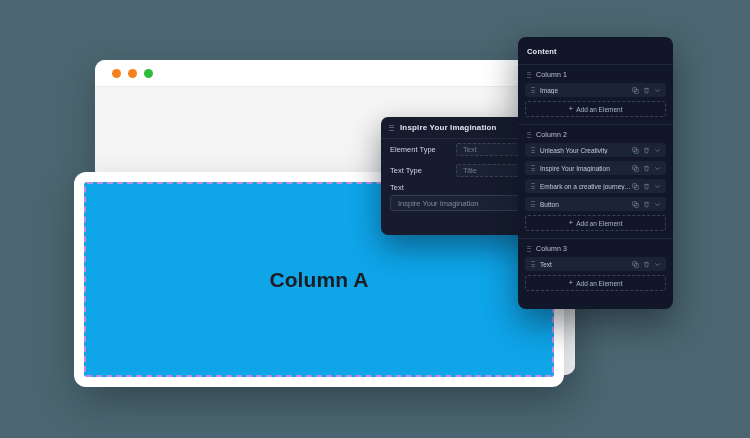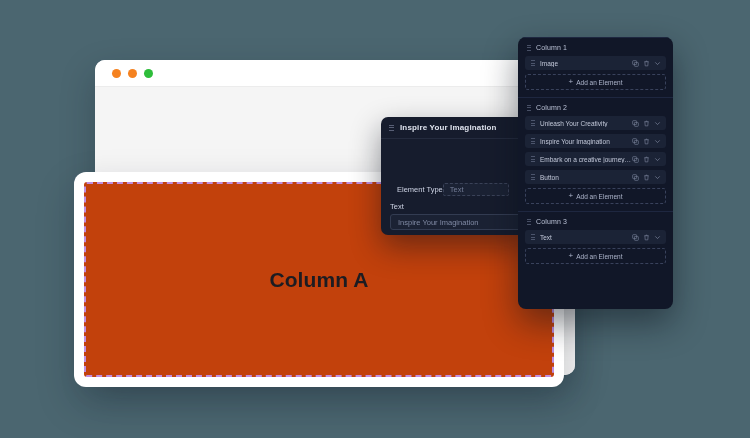--- a/index.html
+++ b/index.html
@@ -32,21 +32,21 @@
 
   
   .cols-card{
     position:absolute;left:74px;top:172px;width:490px;height:215px;
     background:#ffffff;border-radius:12px;
     box-shadow:0 16px 38px rgba(13,25,35,.22);
     display:flex;gap:8px;padding:10px;box-sizing:border-box;
   }
   .col{
     flex:1;
-    background:#c2410c;
+    background:#0ea5e9;
     border:2px dashed #c08ee0;
     border-radius:3px;
     display:flex;align-items:center;justify-content:center;
   }
   .col-label{
     font-size:21px;font-weight:700;color:#1c1c22;letter-spacing:.1px;
   }
 
   
   .form-panel{
@@ -57,23 +57,22 @@
   }
   .fp-head{
     display:flex;align-items:center;gap:6px;
     padding:6px 8px 6px 8px;
     border-bottom:1px solid #242b3e;
   }
   .fp-head .ttl{font-size:8px;color:#dfe3ee;font-weight:600;letter-spacing:.15px;}
   .grip{display:inline-flex;flex-direction:column;gap:1.5px;opacity:.55;}
   .grip i{display:block;width:5px;height:1px;background:#8e97b3;}
   .fp-row{
-    display:flex;align-items:center;justify-content:flex-start;
-    padding:4px 16px;
-    margin-top:40px;
+    display:flex;align-items:center;justify-content:space-between;
+    padding:4px 9px;
   }
   .fp-row .lab{font-size:7.5px;color:#cdd3e4;}
   .fp-inp{
     width:66px;height:13px;border:1px dashed #3a4258;border-radius:2px;
     background:#1b2234;display:flex;align-items:center;padding-left:6px;
     box-sizing:border-box;
   }
   .fp-inp span{font-size:7.5px;color:#737c96;}
   .fp-block{padding:2px 9px 0 9px;}
   .fp-block .lab{font-size:7.5px;color:#cdd3e4;display:block;margin-bottom:3px;}
@@ -155,30 +154,37 @@
       <span class="ttl">Inspire Your Imagination</span>
     </div>
 
     <div class="fp-row">
       <span class="lab">Element Type</span>
       <div class="fp-inp">
         <span>Text</span>
       </div>
     </div>
 
+    <div class="fp-row">
+      <span class="lab">Text Type</span>
+      <div class="fp-inp">
+        <span>Title</span>
+      </div>
+    </div>
 
     <div class="fp-block">
       <span class="lab">Text</span>
       <div class="fp-text">
         <span>Inspire Your Imagination</span>
       </div>
     </div>
   </div>
 
   <div class="content-panel">
+    <div class="cp-title">Content</div>
     <div id="cp-sections">
         <div class="cp-section first">
           <div class="cp-colhead">
             <span class="dragdots">
               <i></i>
               <i></i>
               <i></i>
             </span>
             <span class="nm">Column 1</span>
           </div>

